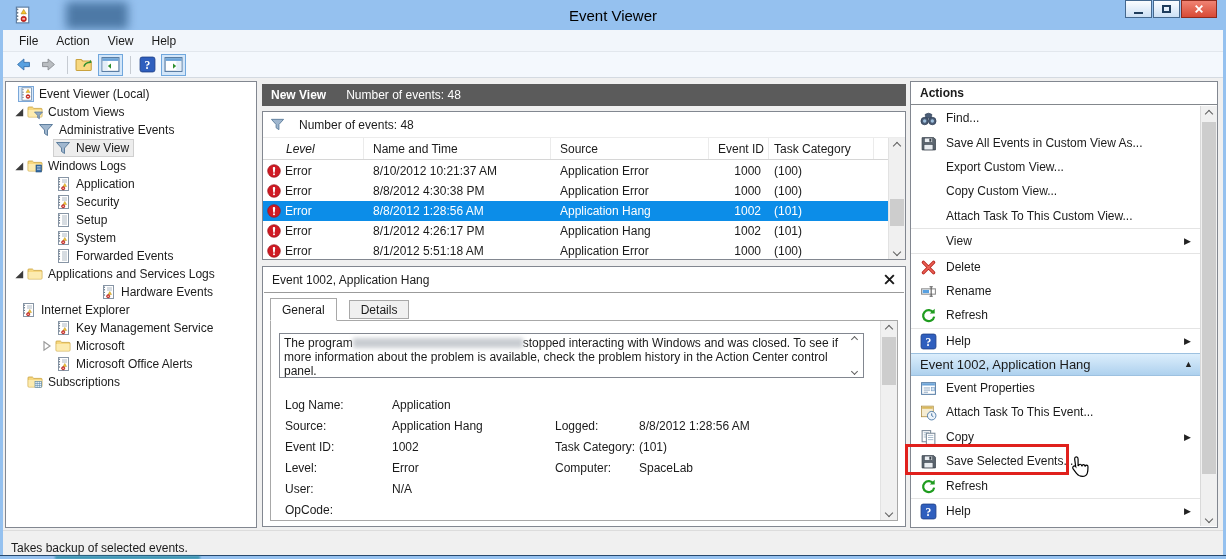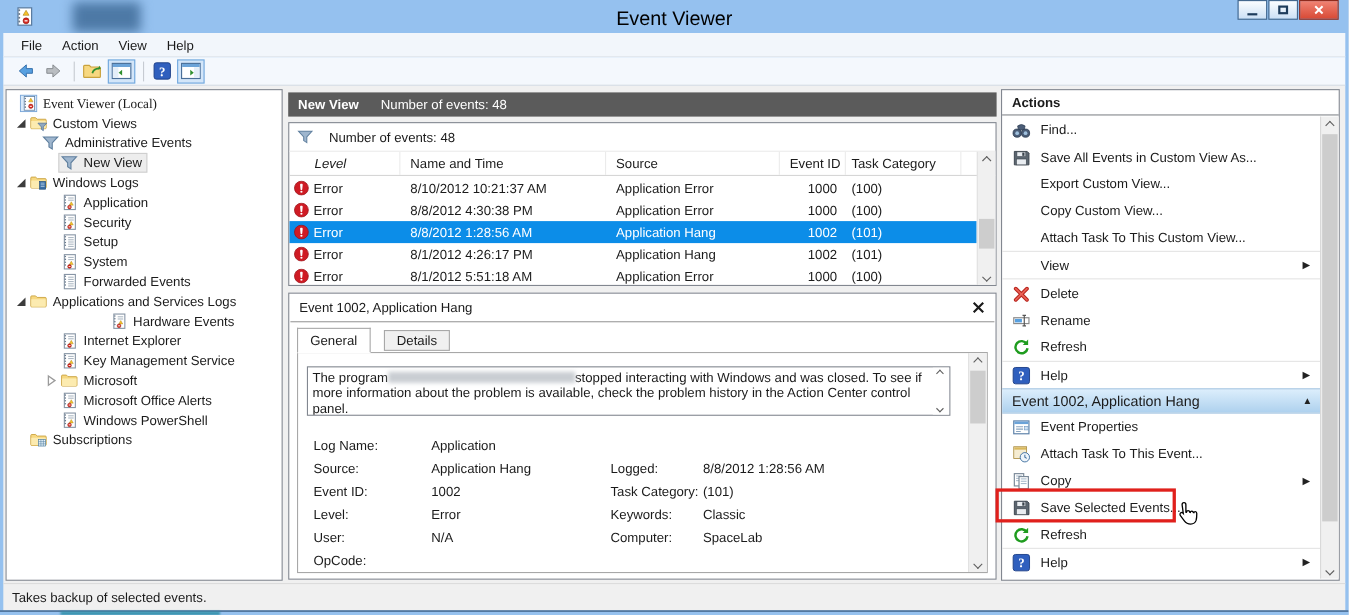--- a/index.html
+++ b/index.html
@@ -3,21 +3,21 @@
 <meta charset="utf-8">
 <style>
 *{margin:0;padding:0;box-sizing:border-box}
 html,body{width:1226px;height:559px}
 body{position:relative;font-family:"Liberation Sans",sans-serif;font-size:12px;color:#1b1b1b;background:var(--titlebar,#95c1ef);overflow:hidden}
 
 
 .titlebar{position:absolute;left:0;top:0;width:100%;height:30px}
 .app-icon{position:absolute;left:13px;top:5px;width:18px;height:20px}
 .redacted-title{position:absolute;left:66px;top:2px;width:62px;height:27px;background:#4d79a6;filter:blur(5px);border-radius:2px}
-.window-title{position:absolute;left:0;right:0;top:7px;text-align:center;font-size:18px;color:#000}
+.window-title{position:absolute;left:0;right:0;top:7px;text-align:center;font-size:15px;color:#000}
 .cap-btn{position:absolute;top:0;height:18px;border:1px solid #44688e;background:linear-gradient(#fbfdff,#cce0f5);display:flex;align-items:center;justify-content:center}
 .cap-min{left:1125px;width:27px}
 .cap-restore{left:1153px;width:27px}
 .cap-close{left:1181px;width:36px;background:linear-gradient(#f08373,#d84a36);border-color:#8e2a1d}
 .glyph-min{width:9px;height:2px;background:#1e3c5c;margin-top:7px}
 .glyph-restore{width:9px;height:8px;border:2px solid #1e3c5c;background:transparent}
 
 
 .menubar{position:absolute;left:3px;top:30px;width:1220px;height:22px;background:#f2f6fb;border-bottom:1px solid #e2e7ed;display:flex;align-items:center;padding-left:7px}
 .menu-item{padding:0 9px;line-height:22px;cursor:default}
@@ -101,21 +101,21 @@
 .act-sep{height:1px;background:#e4e4e4}
 .act-header{height:23px;display:flex;align-items:center;padding-left:9px;font-size:13px;background:linear-gradient(var(--section-top,#dceefc),var(--section-bottom,#aed1ee));border-top:1px solid #9dc1e0;border-bottom:1px solid #9dc1e0}
 .act-header .act-label{font-size:13px}
 .act-sbar{right:0;top:24px;bottom:1px;width:17px;border-left:1px solid #d9d9d9}
 
 
 .highlight-box{position:absolute;left:905px;top:444px;width:164px;height:31px;border:3px solid var(--highlight,#e0201c);z-index:9;pointer-events:none}
 .cursor{position:absolute;left:1064px;top:455px;width:26px;height:28px;z-index:10;pointer-events:none}
 
 
-.statusbar{position:absolute;left:3px;top:530px;width:1220px;height:25px;background:#f0f0f0;display:flex;align-items:center;padding-left:8px;border-top:1px solid #dcdcdc}
+.statusbar{position:absolute;left:3px;top:530px;width:1220px;height:25px;background:#f0f0f0;display:flex;align-items:flex-end;padding-left:8px;border-top:1px solid #dcdcdc}
 .bottom-strip{position:absolute;left:0;top:555px;width:100%;height:4px;background:var(--titlebar,#95c1ef)}
 .bottom-strip .dark{position:absolute;left:0;top:0;width:100%;height:1px;background:#27496e}
 .bottom-strip .teal{position:absolute;left:55px;top:1px;width:145px;height:3px;background:#2e8fa6;filter:blur(1px)}
 </style>
 </head>
 <body>
 
 <div class="titlebar">
   <span class="app-icon icn" id="app-icon">
       <svg viewBox="0 0 16 16">
@@ -204,21 +204,21 @@
           <rect x="11.7" y="4.8" width="4.8" height="9.2" fill="#e4eef8"></rect>
           <path d="M8.5 7l3 2.5-3 2.5z" fill="#2f8f2f"></path>
         </svg>
       </span>
     </span>
   </div>
 
 <div class="workspace"></div>
 
 <div class="panel tree-panel" id="tree">
-    <div class="tree-row" style="padding-left: 10px; font-family: Liberation Serif, serif;">
+    <div class="tree-row" style="padding-left: 10px;">
       <span class="node-box">
         <span class="icn t-icn">
           <svg viewBox="0 0 16 16">
             <rect x=".5" y=".5" width="15" height="15" fill="#d9eafb" stroke="#7aa7d9"></rect>
             <rect x="4" y="1.8" width="9.5" height="12.4" fill="#fff" stroke="#5b7ca0" stroke-width=".7"></rect>
             <circle cx="5" cy="3.6" r=".7" fill="#6b7b8d"></circle>
             <circle cx="5" cy="6.2" r=".7" fill="#6b7b8d"></circle>
             <circle cx="5" cy="8.8" r=".7" fill="#6b7b8d"></circle>
             <circle cx="5" cy="11.4" r=".7" fill="#6b7b8d"></circle>
             <path d="M10 3.2l2 3.4H8z" fill="#f7c32a" stroke="#a8811a" stroke-width=".4"></path>
@@ -403,21 +403,21 @@
             <circle cx="4.4" cy="11" r=".7" fill="#6b7b8d"></circle>
             <path d="M7 4h5M7 6h5" stroke="#9aa7b5" stroke-width=".8"></path>
             <path d="M9.8 7.4l1.8 3.1H8z" fill="#f7c32a" stroke="#a8811a" stroke-width=".4"></path>
             <circle cx="8.2" cy="12.2" r="1.7" fill="#d6281f" stroke="#8e1410" stroke-width=".4"></circle>
             <rect x="7.4" y="11.8" width="1.7" height=".8" fill="#fff"></rect>
           </svg>
         </span>
         <span>Hardware Events</span>
       </span>
     </div>
-    <div class="tree-row" style="padding-left: 35px;">
+    <div class="tree-row" style="">
       <span class="expander"></span>
       <span class="node-box">
         <span class="icn t-icn">
           <svg viewBox="0 0 16 16">
             <rect x="3.5" y="1.5" width="10" height="13" fill="#fff" stroke="#8795a5"></rect>
             <circle cx="4.4" cy="3.2" r=".7" fill="#6b7b8d"></circle>
             <circle cx="4.4" cy="5.8" r=".7" fill="#6b7b8d"></circle>
             <circle cx="4.4" cy="8.4" r=".7" fill="#6b7b8d"></circle>
             <circle cx="4.4" cy="11" r=".7" fill="#6b7b8d"></circle>
             <path d="M7 4h5M7 6h5" stroke="#9aa7b5" stroke-width=".8"></path>
@@ -474,39 +474,20 @@
             <circle cx="4.4" cy="5.8" r=".7" fill="#6b7b8d"></circle>
             <circle cx="4.4" cy="8.4" r=".7" fill="#6b7b8d"></circle>
             <circle cx="4.4" cy="11" r=".7" fill="#6b7b8d"></circle>
             <path d="M7 4h5M7 6h5" stroke="#9aa7b5" stroke-width=".8"></path>
             <path d="M9.8 7.4l1.8 3.1H8z" fill="#f7c32a" stroke="#a8811a" stroke-width=".4"></path>
             <circle cx="8.2" cy="12.2" r="1.7" fill="#d6281f" stroke="#8e1410" stroke-width=".4"></circle>
             <rect x="7.4" y="11.8" width="1.7" height=".8" fill="#fff"></rect>
           </svg>
         </span>
         <span>Microsoft Office Alerts</span>
-      </span>
-    </div>
-    <div class="tree-row" style="padding-left: 35px;">
-      <span class="expander"></span>
-      <span class="node-box">
-        <span class="icn t-icn">
-          <svg viewBox="0 0 16 16">
-            <rect x="3.5" y="1.5" width="10" height="13" fill="#fff" stroke="#8795a5"></rect>
-            <circle cx="4.4" cy="3.2" r=".7" fill="#6b7b8d"></circle>
-            <circle cx="4.4" cy="5.8" r=".7" fill="#6b7b8d"></circle>
-            <circle cx="4.4" cy="8.4" r=".7" fill="#6b7b8d"></circle>
-            <circle cx="4.4" cy="11" r=".7" fill="#6b7b8d"></circle>
-            <path d="M7 4h5M7 6h5" stroke="#9aa7b5" stroke-width=".8"></path>
-            <path d="M9.8 7.4l1.8 3.1H8z" fill="#f7c32a" stroke="#a8811a" stroke-width=".4"></path>
-            <circle cx="8.2" cy="12.2" r="1.7" fill="#d6281f" stroke="#8e1410" stroke-width=".4"></circle>
-            <rect x="7.4" y="11.8" width="1.7" height=".8" fill="#fff"></rect>
-          </svg>
-        </span>
-        <span>Windows PowerShell</span>
       </span>
     </div>
     <div class="tree-row" style="padding-left: 7px;">
       <span class="expander"></span>
       <span class="node-box">
         <span class="icn t-icn">
           <svg viewBox="0 0 16 16">
             <path d="M1 3.8q0-.8.8-.8h3.6l1.4 1.4h7.4q.8 0 .8.8v7q0 .8-.8.8H1.8q-.8 0-.8-.8z" fill="#f7d880" stroke="#c9a23e" stroke-width=".8"></path>
             <path d="M1.4 6h13.2v6.2q0 .6-.6.6H2q-.6 0-.6-.6z" fill="#fcebb0"></path>
             <rect x="8" y="7.5" width="6.5" height="6" fill="#eaf4fb" stroke="#4a7b9e" stroke-width=".6"></rect>
@@ -683,24 +664,20 @@
     <div class="fields-right" id="fields-right">
         <div class="f-row">
           <span class="f-label">Logged:</span>
           <span>8/8/2012 1:28:56 AM</span>
         </div>
         <div class="f-row">
           <span class="f-label">Task Category:</span>
           <span>(101)</span>
         </div>
         <div class="f-row">
-          <span class="f-label">Keywords:</span>
-          <span>Classic</span>
-        </div>
-        <div class="f-row">
           <span class="f-label">Computer:</span>
           <span>SpaceLab</span>
         </div>
       </div>
     <div class="sbar pv-sbar">
       <div class="sb-up">
           <span class="chev up"></span>
         </div>
       <div class="sb-thumb" style="top:16px;height:48px"></div>
       <div class="sb-dn">

